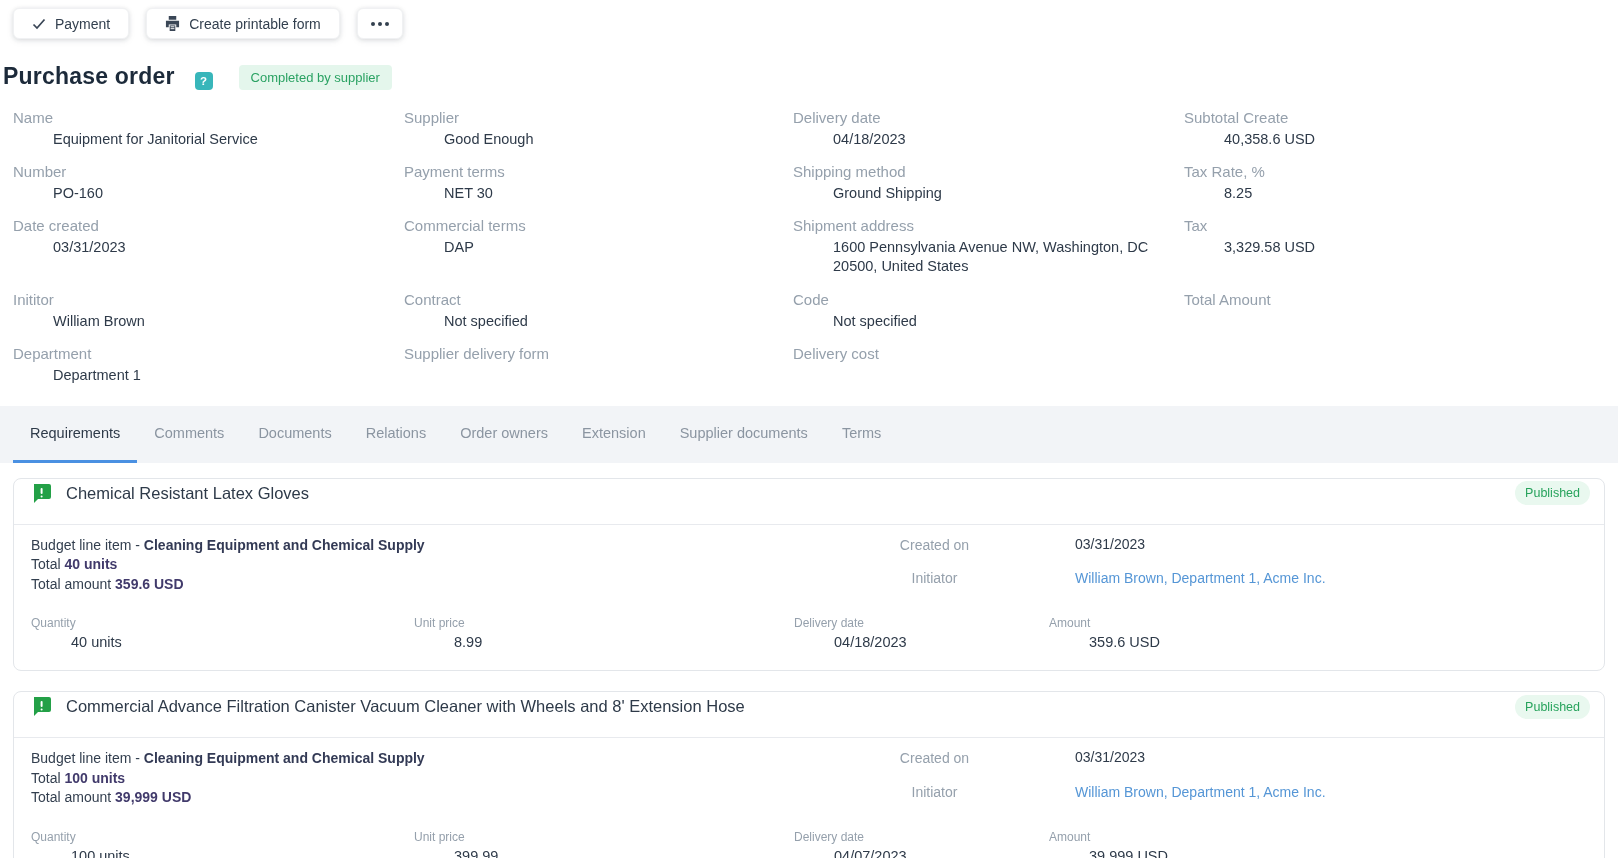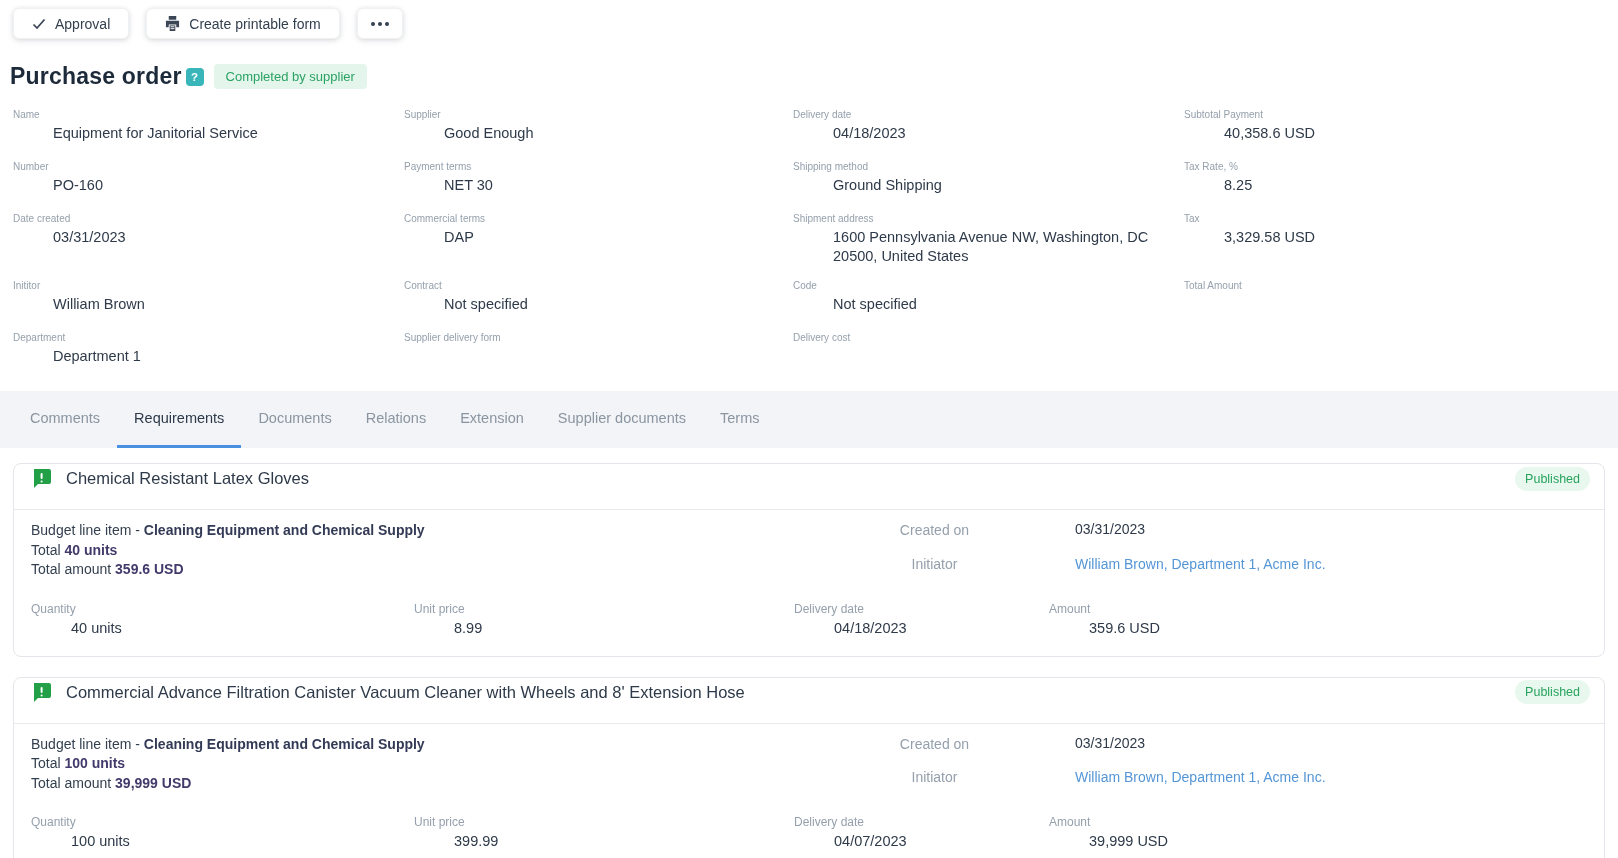--- a/index.html
+++ b/index.html
@@ -18,41 +18,41 @@
     display:flex; align-items:center; gap:9px;
     background:#fff; border:1px solid #f0f1f3; border-radius:6px;
     box-shadow:0 1px 4px rgba(40,50,60,.14), 0 2px 8px rgba(40,50,60,.06);
     height:31px; padding:0 18px; font-size:14px; color:#33404f;
     cursor:pointer; font-family:inherit;
   }
   .btn svg { flex:0 0 auto; }
   .btn-more { padding:0 12px; letter-spacing:1px; }
 
   
-  .header-row { display:flex; align-items:center; gap:4px; padding:24px 0 0 10px; }
+  .header-row { display:flex; align-items:flex-end; gap:20px; padding:24px 0 0 3px; }
   h1 { font-size:23px; font-weight:bold; color:#1c2a3a; letter-spacing:.2px; }
   .help {
     width:18px; height:18px; border-radius:4px; background:#38b6ba;
     color:#fff; font-size:11.5px; font-weight:bold;
     display:inline-flex; align-items:center; justify-content:center; cursor:pointer;
   }
   .status-pill {
     background:#e4f6ec; color:#2aa263; font-size:13px;
     border-radius:4px; padding:5px 12px; margin-left:6px;
   }
 
   
   .fields-grid {
     display:grid;
     grid-template-columns:391px 389px 391px 1fr;
     row-gap:14px;
     padding:19px 13px 0 13px;
   }
   .field { min-height:38px; padding-right:30px; }
-  .f-label { font-size:10px; color:#95a0ac; margin-bottom:4px; }
+  .f-label { font-size:15px; color:#95a0ac; margin-bottom:4px; }
   .f-value { font-size:14.5px; color:#2e3a49; line-height:1.32;margin-left:40px; }
 
   
   .tabbar {
     margin-top:21px; background:#f2f4f7; height:57px;
     display:flex; align-items:stretch; padding-left:13px;
   }
   .tab {
     display:flex; align-items:center; padding:0 17px;
     font-size:14.5px; color:#8b95a1; cursor:pointer;
@@ -98,21 +98,21 @@
 
 <div class="page">
 
   <div class="toolbar">
     <button class="btn">
       <span style="display:inline-flex;">
         <svg width="14" height="12" viewBox="0 0 14 12">
             <path d="M1.5 6.5 L5 10 L12.5 1.5" fill="none" stroke="#3a4656" stroke-width="1.7"></path>
           </svg>
       </span>
-      <span>Approval</span>
+      <span>Payment</span>
     </button>
     <button class="btn">
       <span style="display:inline-flex;">
         <svg width="15" height="15" viewBox="0 0 16 16">
             <path d="M4 0h8v4H4z" fill="#3a4656"></path>
             <path d="M1 5h14v7h-3v-3H4v3H1z" fill="#3a4656"></path>
             <path d="M5 10h6v6H5z" fill="#3a4656"></path>
             <path d="M6 11.5h4M6 13.5h4" stroke="#fff" stroke-width="1"></path>
           </svg>
       </span>
@@ -142,21 +142,21 @@
       </div>
     <div class="field">
         <div class="f-label">Supplier</div>
         <div class="f-value">Good Enough</div>
       </div>
     <div class="field">
         <div class="f-label">Delivery date</div>
         <div class="f-value">04/18/2023</div>
       </div>
     <div class="field">
-        <div class="f-label">Subtotal Payment</div>
+        <div class="f-label">Subtotal Create</div>
         <div class="f-value">40,358.6 USD</div>
       </div>
     <div class="field">
         <div class="f-label">Number</div>
         <div class="f-value">PO-160</div>
       </div>
     <div class="field">
         <div class="f-label">Payment terms</div>
         <div class="f-value">NET 30</div>
       </div>
@@ -211,24 +211,25 @@
         <div class="f-label">Delivery cost</div>
         <div class="f-value"></div>
       </div>
     <div class="field">
         <div class="f-label"></div>
         <div class="f-value"></div>
       </div>
   </div>
 
   <div class="tabbar">
+    <div class="tab active">Requirements</div>
     <div class="tab">Comments</div>
-    <div class="tab active">Requirements</div>
     <div class="tab">Documents</div>
     <div class="tab">Relations</div>
+    <div class="tab">Order owners</div>
     <div class="tab">Extension</div>
     <div class="tab">Supplier documents</div>
     <div class="tab">Terms</div>
   </div>
 
   <div class="cards">
 
     <div class="card">
       <div class="card-head">
         <span class="req-icon">

